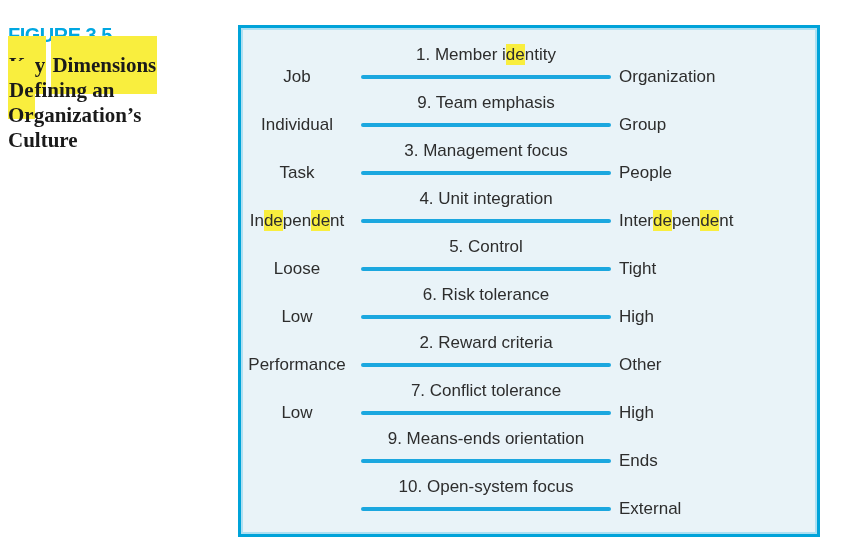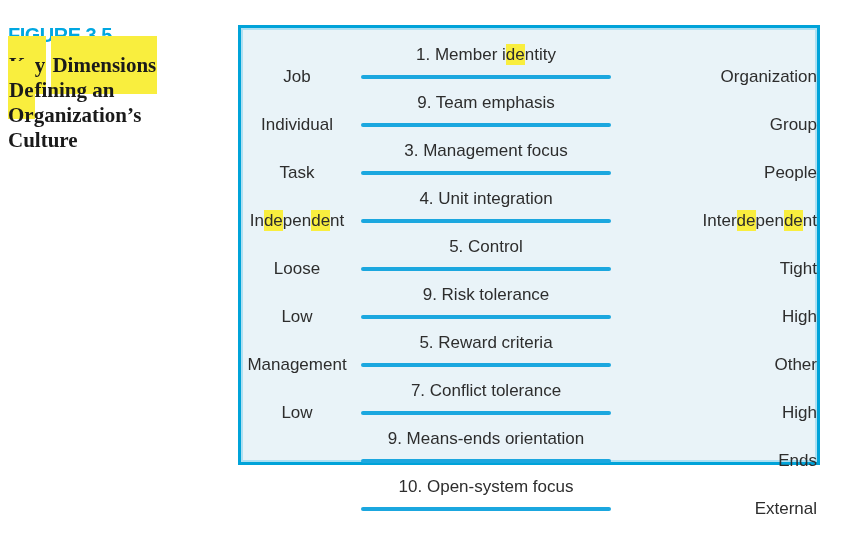--- a/index.html
+++ b/index.html
@@ -26,39 +26,39 @@
     color:var(--fig-label);margin-bottom:6px;
   }
   .caption{
     font-family:"Liberation Serif", serif;
     font-weight:700;font-size:21px;line-height:25px;color:#1A1A1A;
   }
   .caption mark{background:var(--hl);color:inherit;padding:17px 1px;}
 
   
   .panel{
-    position:absolute;left:238px;top:25px;width:582px;height:440px;
+    position:absolute;left:238px;top:25px;width:582px;height:512px;
     border:3px solid var(--border-color);
     box-shadow:inset 0 0 0 2px var(--inner-border);
     background:var(--panel-bg);
     padding-top:17px;
   }
   .dim-row{
     display:grid;
     grid-template-columns:112px 250px 1fr;
     grid-template-rows:20px 24px;
     column-gap:8px;
     height:48px;
     align-items:center;
     font-size:17px;color:var(--text);
   }
   .dim-title{grid-column:2;grid-row:1;text-align:center;white-space:nowrap;}
   .dim-left{grid-column:1;grid-row:2;text-align:center;white-space:nowrap;}
   .dim-line{grid-column:2;grid-row:2;height:4px;border-radius:2px;background:var(--line-color);}
-  .dim-right{grid-column:3;grid-row:2;text-align:right;white-space:nowrap;}
+  .dim-right{grid-column:3;grid-row:2;text-align:left;white-space:nowrap;}
   .dim-row mark{background:var(--hl);color:inherit;padding:1px 0;}
 </style>
 </head>
 <body>
 
 <div class="sidebar">
   <div class="fig-num">FIGURE 3.5</div>
   <div class="caption">
       <div><mark>Key</mark><span> </span><mark>Dimensions</mark></div>
       <div><mark>De</mark><span>fining an</span></div>
@@ -92,28 +92,28 @@
       <div class="dim-line"></div>
       <div class="dim-right">Inter<mark>de</mark>pen<mark>de</mark>nt</div>
     </div>
     <div class="dim-row">
       <div class="dim-title">5. Control</div>
       <div class="dim-left">Loose</div>
       <div class="dim-line"></div>
       <div class="dim-right">Tight</div>
     </div>
     <div class="dim-row">
-      <div class="dim-title">9. Risk tolerance</div>
+      <div class="dim-title">6. Risk tolerance</div>
       <div class="dim-left">Low</div>
       <div class="dim-line"></div>
       <div class="dim-right">High</div>
     </div>
     <div class="dim-row">
-      <div class="dim-title">5. Reward criteria</div>
-      <div class="dim-left">Management</div>
+      <div class="dim-title">2. Reward criteria</div>
+      <div class="dim-left">Performance</div>
       <div class="dim-line"></div>
       <div class="dim-right">Other</div>
     </div>
     <div class="dim-row">
       <div class="dim-title">7. Conflict tolerance</div>
       <div class="dim-left">Low</div>
       <div class="dim-line"></div>
       <div class="dim-right">High</div>
     </div>
     <div class="dim-row">

